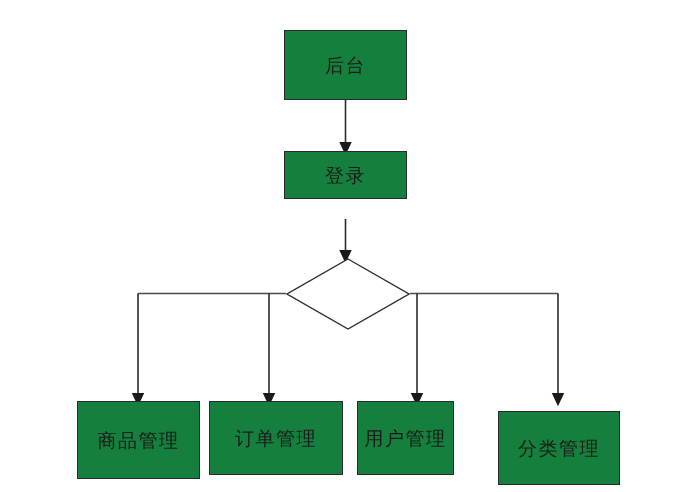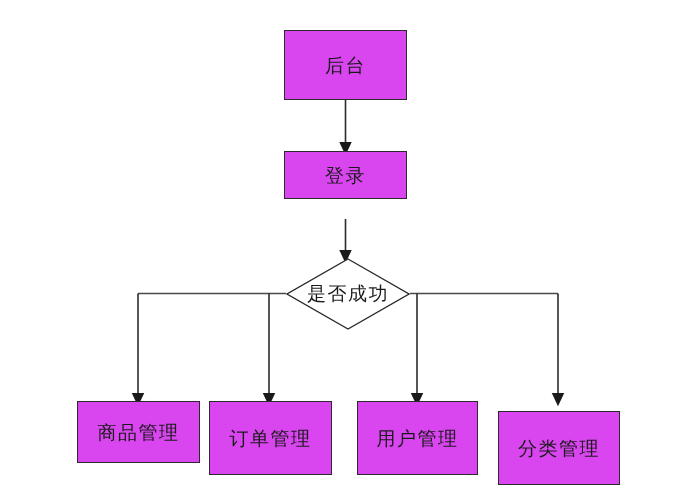--- a/index.html
+++ b/index.html
@@ -17,21 +17,21 @@
   #flowchart-canvas {
     position: absolute;
     top: 0;
     left: 0;
     width: 673px;
     height: 492px;
   }
   .node-box {
     position: absolute;
     box-sizing: border-box;
-    background: #d946ef;
+    background: #15803d;
     border: 1.5px solid #2b2b2b;
     display: flex;
     align-items: center;
     justify-content: center;
   }
   .node-label {
     font-size: 19px;
     color: #1a1a1a;
     letter-spacing: 1.5px;
     line-height: 1;
@@ -99,32 +99,31 @@
   </div>
 
   <div class="node-box" style="left:284px; top:151px; width:123px; height:48px;">
     <span class="node-label">登录</span>
   </div>
 
   <div class="diamond-wrap" style="left:286px; top:258px; width:124px; height:72px;">
     <svg class="diamond-svg" width="124" height="72">
       <polygon points="62,1 123,36 62,71 1,36" fill="#ffffff" stroke="#2b2b2b" stroke-width="1.4"></polygon>
     </svg>
-    <span class="diamond-label">是否成功</span>
   </div>
 
-  <div class="node-box" style="left:77px; top:401px; width:123px; height:62px;">
+  <div class="node-box" style="left:77px; top:401px; width:123px; height:78px;">
     <span class="node-label">商品管理</span>
   </div>
 
-  <div class="node-box" style="left:209px; top:401px; width:123px; height:74px;">
+  <div class="node-box" style="left:209px; top:401px; width:134px; height:74px;">
     <span class="node-label">订单管理</span>
   </div>
 
-  <div class="node-box" style="left:357px; top:401px; width:121px; height:74px;">
+  <div class="node-box" style="left:357px; top:401px; width:97px; height:74px;">
     <span class="node-label">用户管理</span>
   </div>
 
   <div class="node-box" style="left:498px; top:411px; width:122px; height:74px;">
     <span class="node-label">分类管理</span>
   </div>
 
 </div>
 
 </body></html>

